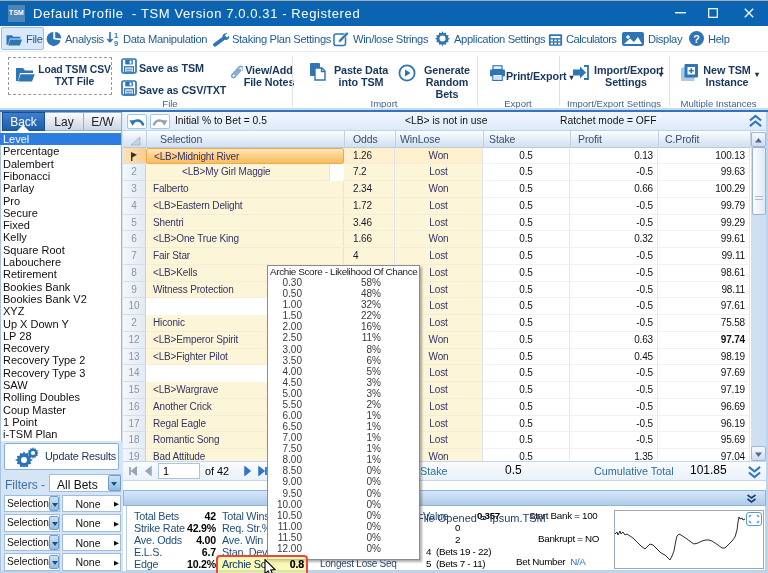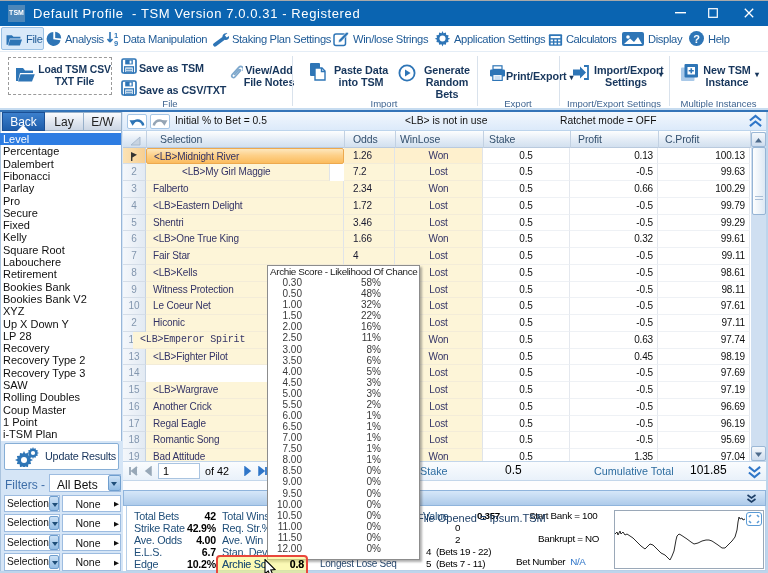--- a/index.html
+++ b/index.html
@@ -386,44 +386,43 @@
       <div class="cell abs numc" style="left:0;width:23px;">9</div>
       <div class="cell abs cream sname" style="left:23px;width:198px;">Witness Protection</div>
       <div class="cell abs cream odds" style="left:221px;width:51px;">3.2</div>
       <div class="cell abs cream wl" style="left:272px;width:88px;">Lost</div>
       <div class="cell abs white stake" style="left:360px;width:87px;">0.5</div>
       <div class="cell abs white pr" style="left:447px;width:88px;">-0.5</div>
       <div class="cell abs white pr" style="left:535px;width:92px;">98.11</div>
     </div>
     <div class="row abs" style="top:167.25px;">
       <div class="cell abs numc" style="left:0;width:23px;">10</div>
-      <div class="cell abs cream sname" style="left:23px;width:198px;">Le Coeur Net</div>
       <div class="cell abs cream odds" style="left:221px;width:51px;">5.1</div>
       <div class="cell abs cream wl" style="left:272px;width:88px;">Lost</div>
       <div class="cell abs white stake" style="left:360px;width:87px;">0.5</div>
       <div class="cell abs white pr" style="left:447px;width:88px;">-0.5</div>
       <div class="cell abs white pr" style="left:535px;width:92px;">97.61</div>
     </div>
     <div class="row abs" style="top:184.00px;">
       <div class="cell abs numc" style="left:0;width:23px;">2</div>
       <div class="cell abs cream sname" style="left:23px;width:198px;">Hiconic</div>
       <div class="cell abs cream odds" style="left:221px;width:51px;">6.2</div>
       <div class="cell abs cream wl" style="left:272px;width:88px;">Lost</div>
       <div class="cell abs white stake" style="left:360px;width:87px;">0.5</div>
       <div class="cell abs white pr" style="left:447px;width:88px;">-0.5</div>
-      <div class="cell abs white pr" style="left:535px;width:92px;">97.11</div>
+      <div class="cell abs white pr" style="left:535px;width:92px;">75.58</div>
     </div>
     <div class="row abs" style="top:200.75px;">
       <div class="cell abs numc" style="left:0;width:23px;">12</div>
-      <div class="cell abs cream sname" style="left:10px;width:198px;font-family:Liberation Mono, monospace;">&lt;LB&gt;Emperor Spirit</div>
+      <div class="cell abs cream sname" style="left:23px;width:198px;">&lt;LB&gt;Emperor Spirit</div>
       <div class="cell abs cream odds" style="left:221px;width:51px;">2.26</div>
       <div class="cell abs cream wl" style="left:272px;width:88px;">Won</div>
       <div class="cell abs white stake" style="left:360px;width:87px;">0.5</div>
       <div class="cell abs white pr" style="left:447px;width:88px;">0.63</div>
-      <div class="cell abs white pr" style="left:535px;width:92px;">97.74</div>
+      <div class="cell abs white pr" style="left:535px;width:92px;font-weight:bold;">97.74</div>
     </div>
     <div class="row abs" style="top:217.50px;">
       <div class="cell abs numc" style="left:0;width:23px;">13</div>
       <div class="cell abs cream sname" style="left:23px;width:198px;">&lt;LB&gt;Fighter Pilot</div>
       <div class="cell abs cream odds" style="left:221px;width:51px;">1.9</div>
       <div class="cell abs cream wl" style="left:272px;width:88px;">Won</div>
       <div class="cell abs white stake" style="left:360px;width:87px;">0.5</div>
       <div class="cell abs white pr" style="left:447px;width:88px;">0.45</div>
       <div class="cell abs white pr" style="left:535px;width:92px;">98.19</div>
     </div>

